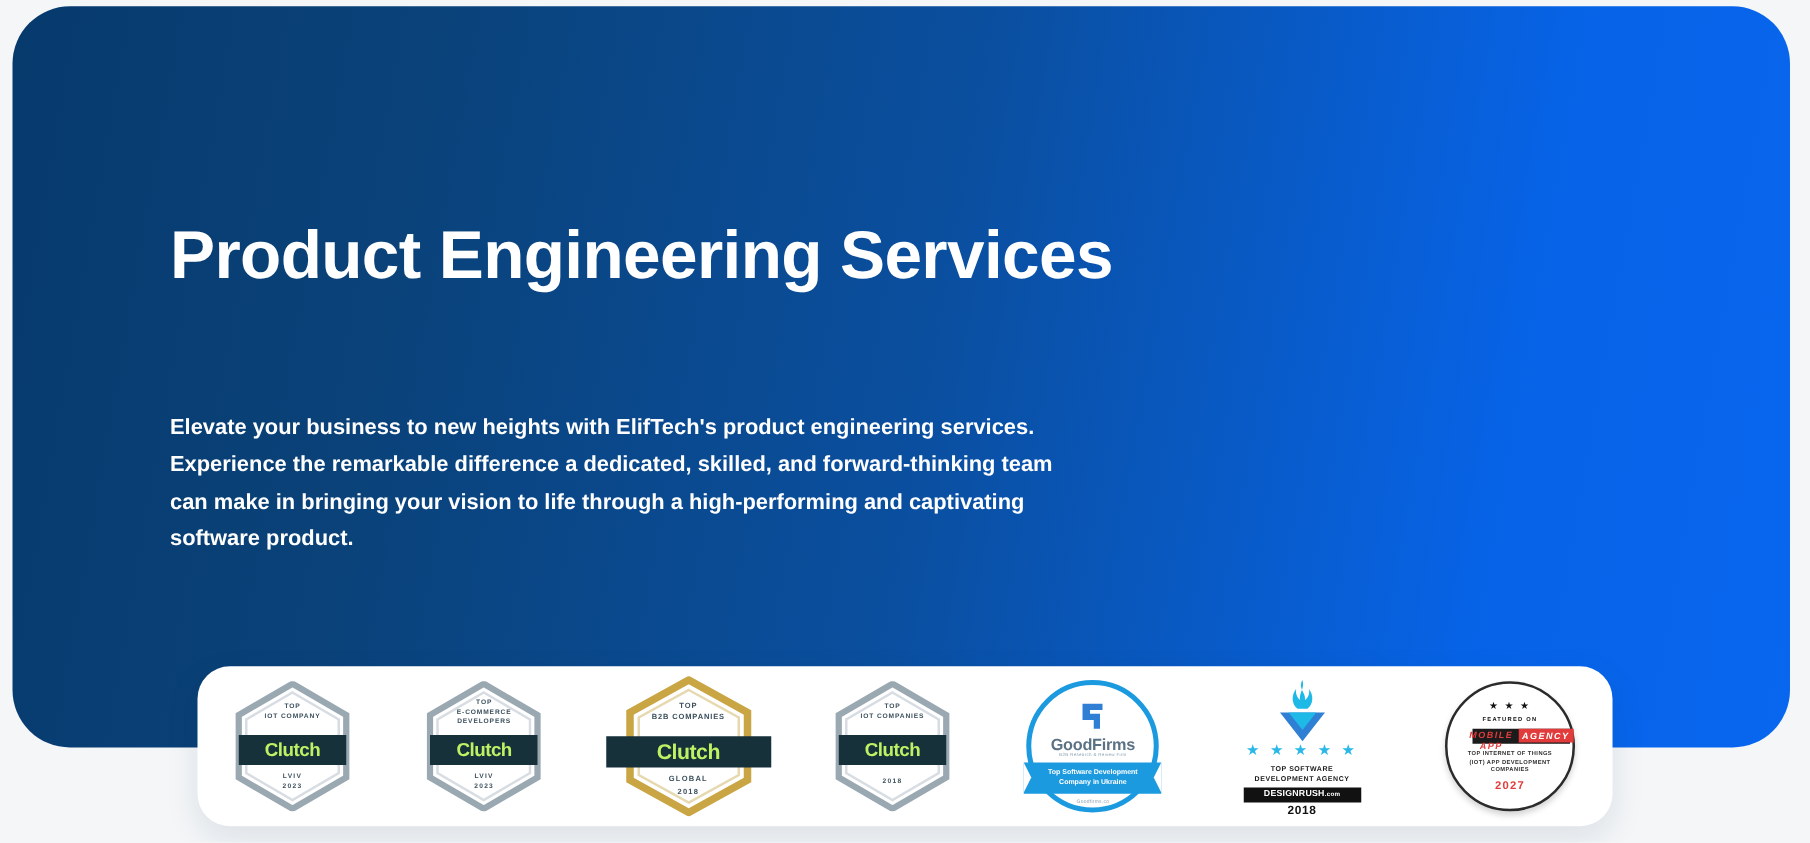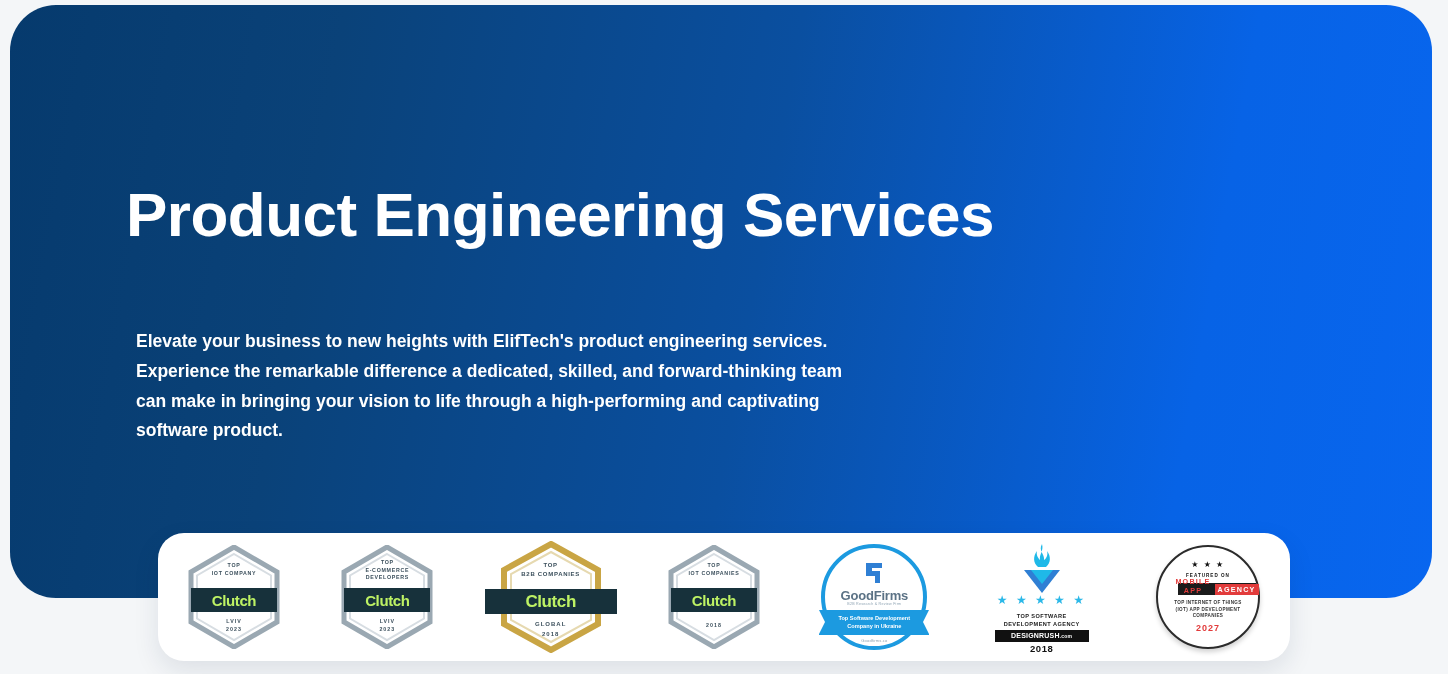--- a/index.html
+++ b/index.html
@@ -26,23 +26,23 @@
     left: 10px;
     top: 5px;
     width: 1422px;
     height: 593px;
     border-radius: 46px;
     background: linear-gradient(100deg, #063a6d 0%, #0a4279 22%, #0a4fa0 52%, #0763e6 82%, #0866ef 100%);
     overflow: hidden;
   }
   .hero-title {
     position: absolute;
-    left: 116px;
+    left: 126px;
     top: 133px;
-    font-size: 62px;
+    font-size: 54px;
     line-height: 1.12;
     font-weight: 700;
     letter-spacing: -0.5px;
     color: #ffffff;
     white-space: nowrap;
   }
   .hero-desc {
     position: absolute;
     left: 126px;
     top: 286px;
@@ -314,23 +314,24 @@
     font-weight: 700;
     letter-spacing: 1px;
     color: #111;
   }
   .mad-bar {
     position: absolute;
     top: 36px; left: 20px; right: 2px;
     height: 12px;
     background: #1b1b1b;
     display: flex;
-    align-items: flex-end;
+    align-items: flex-start;
     justify-content: center;
     gap: 4px;
+    font-style: italic;
   }
   .mad-bar .m1 { color: #e23b3b; font-size: 7.2px; font-weight: 700; letter-spacing: 1.2px; }
   .mad-bar .m2 { color: #ffffff; font-size: 7.2px; font-weight: 700; letter-spacing: 1.2px; background:#e23b3b; padding:1px 3px; }
   .mad-txt {
     position: absolute;
     top: 53px; left: 6px; right: 6px;
     font-size: 4.6px;
     line-height: 6.6px;
     letter-spacing: 0.35px;
     color: #333;

